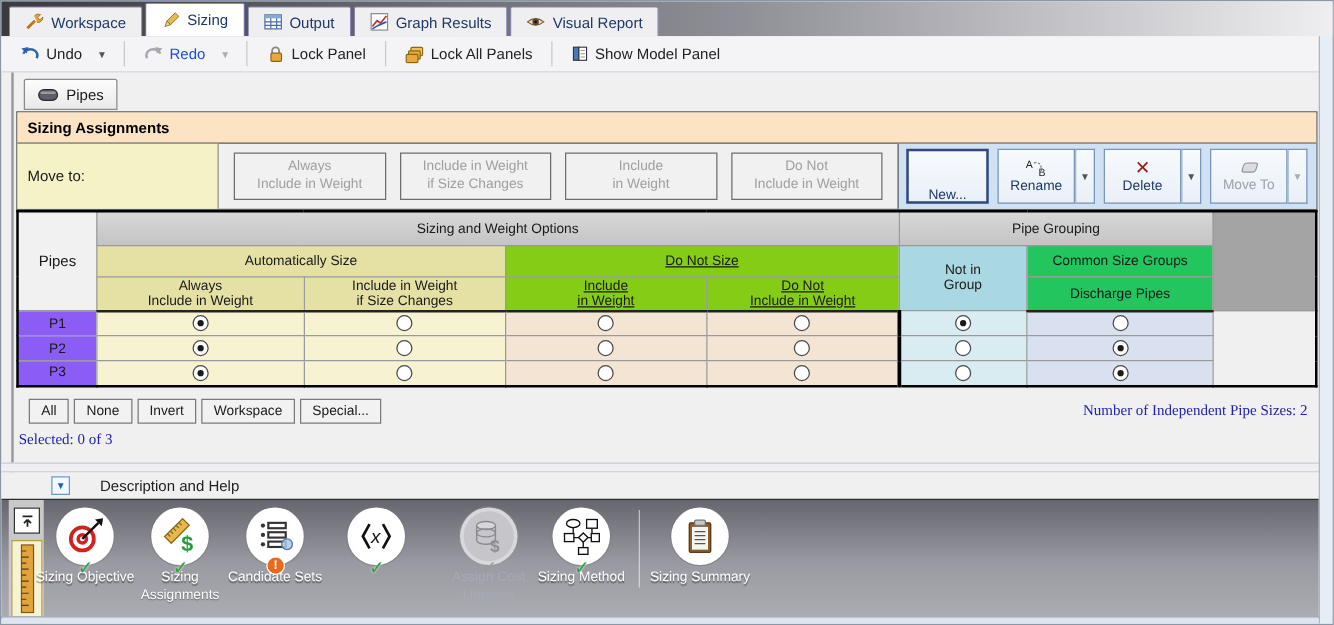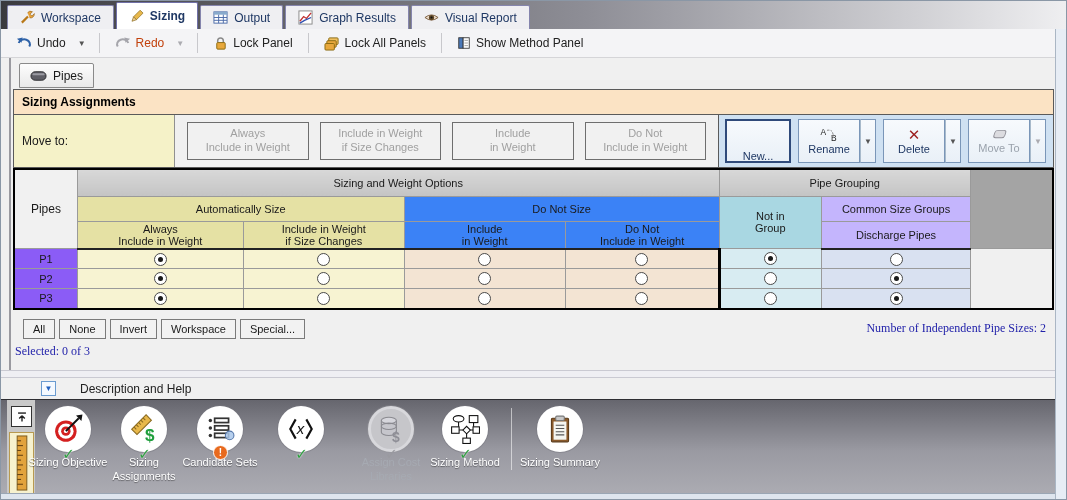--- a/index.html
+++ b/index.html
@@ -10,28 +10,28 @@
 
   
   .frame-right { position:absolute; top:28px; right:0; width:11px; bottom:0; background:#E7EDF5; border-left:1px solid #AAB6C4; }
   .frame-bottom { position:absolute; left:0; bottom:0; height:6px; right:11px; background:#DEE5EE; border-top:1px solid #9AA6B4; }
 
   
   .tabbar { position:absolute; left:0; top:0; width:1067px; height:28px;
             background:linear-gradient(to right,#3A3A3E,#8E8E96 55%,#EFEFF1); display:flex; align-items:flex-end; padding-left:6px; }
   .tab { height:24px; margin-right:2px; padding:0 12px; display:flex; align-items:center; gap:6px;
          background:#EFEFF2; border:1px solid #8585AD; border-bottom:none; border-radius:2px 2px 0 0; color:#1F3864; }
-  .tab.active { height:27px; background:#FFFFFF; font-weight:bold; border-color:#7070A8;margin-top:48px; }
+  .tab.active { height:27px; background:#FFFFFF; font-weight:normal; border-color:#7070A8;margin-top:48px; }
   .tab svg { flex:0 0 auto; }
 
   
   .toolbar { position:absolute; left:0; top:28px; width:1056px; height:29px; background:#F4F4F6;
              border-bottom:1px solid #D5D5D8; display:flex; align-items:center; padding-left:10px; gap:4px; color:#222; }
   .tbtn { display:flex; align-items:center; gap:5px; padding:3px 5px; border-radius:2px; }
-  .tbtn.disabled { color:#c2410c; }
+  .tbtn.disabled { color:#1d4ed8; }
   .caret { font-size:8px; color:#555; padding:0 3px; }
   .caret.disabled { color:#ABABB0; }
   .tsep { width:1px; height:20px; background:#C8C8CC; margin:0 6px; }
 
   
   .content-left-line { position:absolute; left:8px; top:57px; width:2px; height:341px; background:#9A9AA0; }
 
   .pipes-tab { position:absolute; left:18px; top:62px; height:25px; padding:0 10px; display:flex; align-items:center; gap:6px;
                background:linear-gradient(#FDFDFD,#E9E9E9); border:1px solid #8A8A8A; border-radius:2px 2px 0 0; }
 
@@ -51,23 +51,23 @@
                display:flex; align-items:center; justify-content:center; font-size:8px; color:#555; }
   .grp.disabled .grp-main { color:#9AA2AC; }
   .del-x { color:#9B1C1C; font-weight:bold; font-size:15px; line-height:14px; }
 
   
   table.sizing { position:absolute; left:12px; top:167px; width:1041px; border-collapse:collapse; table-layout:fixed;
                  border:2px solid #000; font-size:11px; }
   table.sizing td, table.sizing th { border:1px solid #9A9A9A; text-align:center; vertical-align:middle; font-weight:normal; padding:1px 2px; }
   th.gray { background:linear-gradient(#D8D8D8,#C4C4C4); height:27px; }
   th.yellow { background:#E5E1A4; }
-  th.orange { background:#3b82f6; }
+  th.orange { background:#84cc16;text-decoration:underline; }
   th.cyan { background:#A9D7E2; }
-  th.blue { background:#c4b5fd; }
+  th.blue { background:#22c55e; }
   th.pipes-col { background:#F1F1F1; font-size:12px; border-right:3px solid #000; }
   td.filler { background:#A4A4A4; border-left:2px solid #000; }
   tr.subhdr th { height:27px; border-bottom:2px solid #222; }
   tr.hdr2 th { height:25px; }
   td.row-label { background:#8b5cf6; text-align:left; padding-left:4px; border-right:3px solid #000; }
   td.cell-yellow { background:#F7F3D2; border-color:#CFCBB0; }
   td.cell-orange { background:#F3E4D3; border-color:#DAC8B4; }
   td.cell-cyan { background:#D8ECF2; border-color:#BCD6DE; }
   td.cell-blue { background:#D9E1F1; border-color:#C0CBDE; }
   td.thick-left { border-left:3px solid #000 !important; }
@@ -192,21 +192,21 @@
         </svg>
       <span>Lock All Panels</span>
     </div>
     <div class="tsep"></div>
     <div class="tbtn">
       <svg width="14" height="14" viewBox="0 0 16 16">
           <rect x="2" y="2" width="5" height="12" fill="#4A78B8" stroke="#333"></rect>
           <rect x="7" y="2" width="7" height="12" fill="#fff" stroke="#333"></rect>
           <path d="M8.5 5 h4 M8.5 8 h4 M8.5 11 h4" stroke="#999"></path>
         </svg>
-      <span>Show Method Panel</span>
+      <span>Show Model Panel</span>
     </div>
   </div>
 
   <div class="content-left-line"></div>
 
   <div class="pipes-tab">
     <svg width="17" height="12" viewBox="0 0 18 12">
         <rect x="1" y="1.5" width="16" height="9" rx="4.5" fill="#5E5E66" stroke="#2A2A2E"></rect>
         <rect x="2.5" y="3" width="13" height="2.2" rx="1.1" fill="#9A9AA2"></rect>
       </svg>

